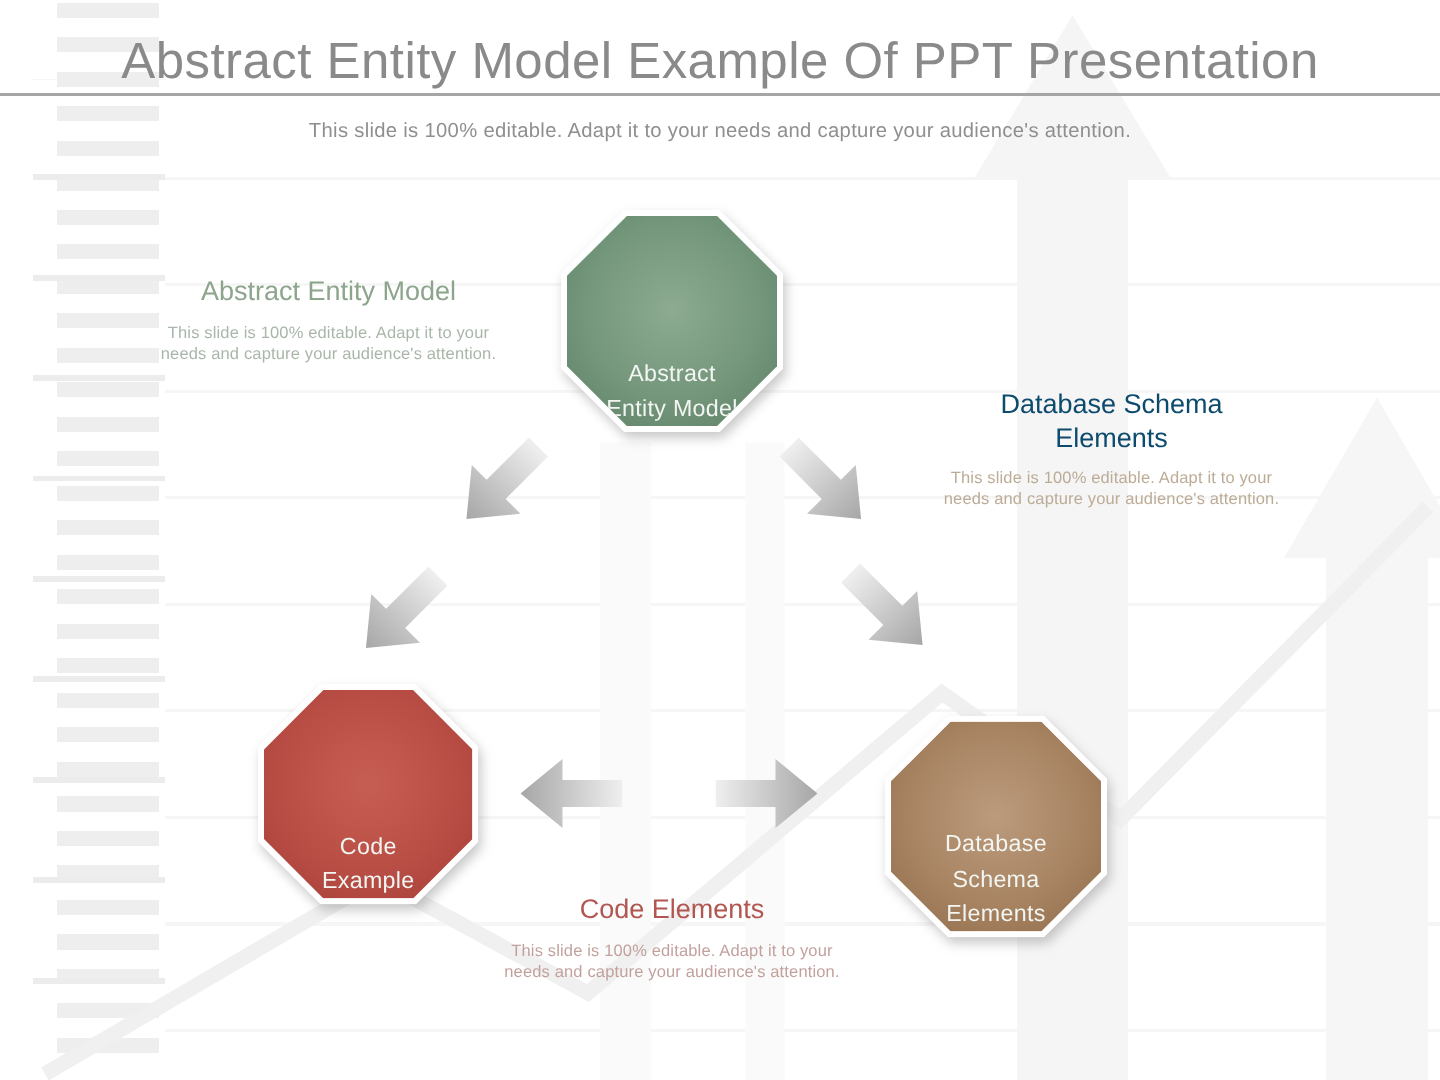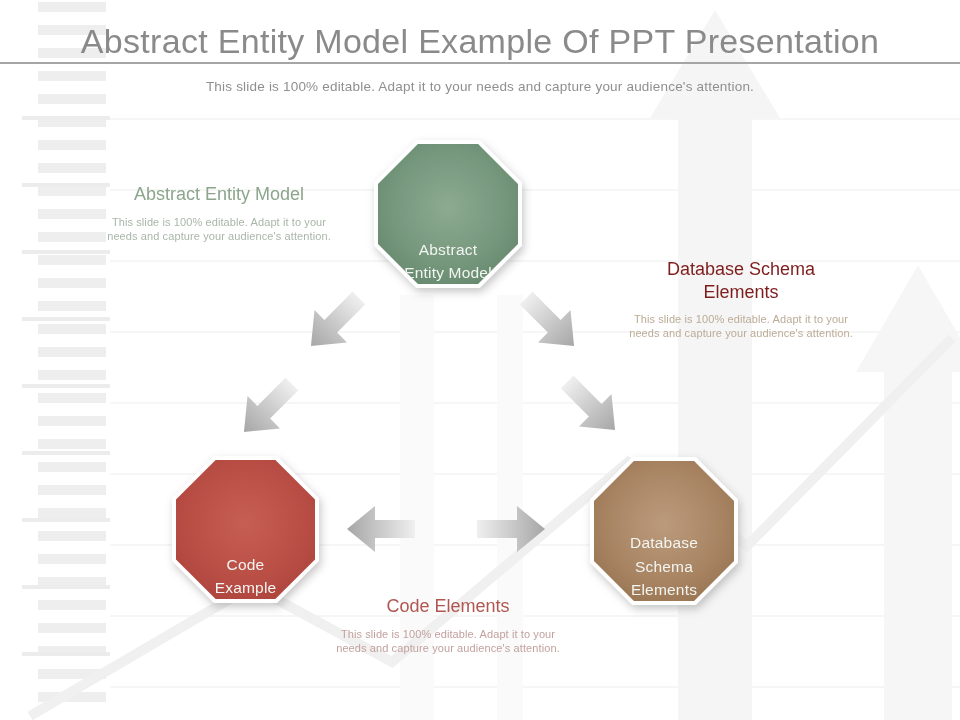--- a/index.html
+++ b/index.html
@@ -52,21 +52,21 @@
   .oct-brown{background:radial-gradient(circle at 50% 45%,#bb9b7d 0%,#a88462 55%,#8f6c49 100%);}
   .oct-label{
     color:#f2f5f1;font-size:15.5px;line-height:1.5;white-space:pre-line;letter-spacing:.2px;
   }
   
   .arrow{position:absolute;z-index:1;}
   
   .caption{position:absolute;width:242px;text-align:center;z-index:2;}
   .cap-heading{font-size:18px;line-height:1.25;white-space:pre-line;margin:0 0 9px 0;font-weight:400;}
   .cap-green .cap-heading{color:#8ca58c;}
-  .cap-brown .cap-heading{color:#7f1d1d;}
+  .cap-brown .cap-heading{color:#0c4a6e;}
   .cap-red .cap-heading{color:#b25651;}
   .cap-body{font-size:11px;line-height:1.3;margin:0;letter-spacing:.1px;}
   .cap-green .cap-body{color:#a9b6a9;}
   .cap-brown .cap-body{color:#bcab96;}
   .cap-red .cap-body{color:#c2a19d;}
 </style>
 </head>
 <body>
 
 <div class="slide">
@@ -127,21 +127,21 @@
   </div>
 
   <div class="oct" style="left:172px;top:456px;width:147px;height:147px;">
     <div class="oct-shape"></div>
     <div class="oct-fill oct-red">
       <span class="oct-label">Code
 Example</span>
     </div>
   </div>
 
-  <div class="oct" style="left:590px;top:457px;width:148px;height:148px;">
+  <div class="oct" style="left:590px;top:477px;width:148px;height:148px;">
     <div class="oct-shape"></div>
     <div class="oct-fill oct-brown">
       <span class="oct-label">Database
 Schema
 Elements</span>
     </div>
   </div>
 
   <div class="caption cap-green" style="left:98px;top:183px;">
     <p class="cap-heading">Abstract Entity Model</p>

